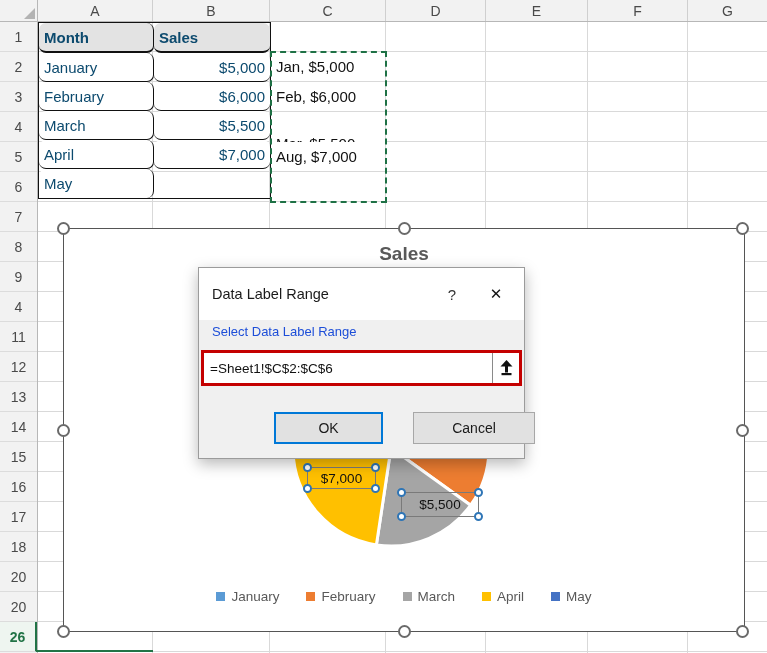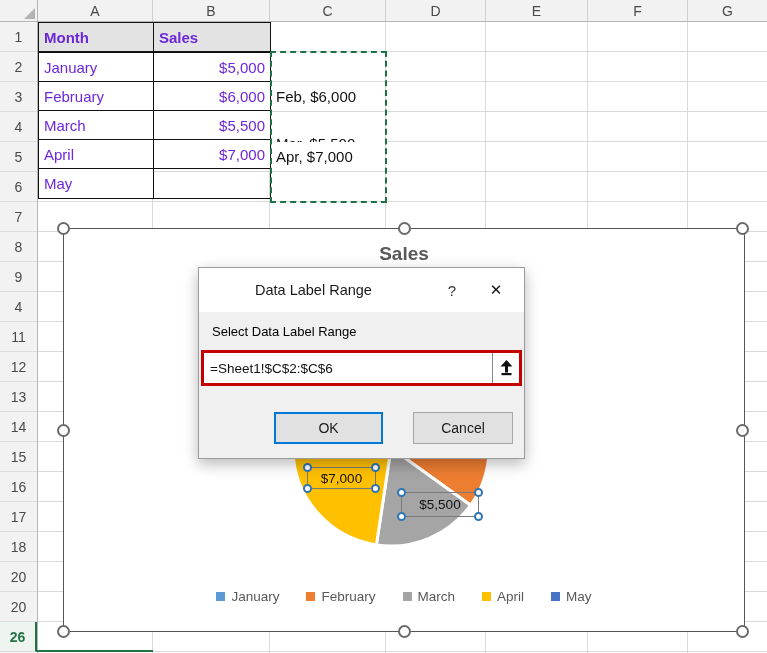--- a/index.html
+++ b/index.html
@@ -23,21 +23,21 @@
 
   
   #hgrid { position:absolute; left:38px; top:22px; width:729px; height:631px;
            background:repeating-linear-gradient(to bottom, transparent 0 29px, #d9d9d9 29px 30px); }
   .vline { position:absolute; top:22px; width:1px; height:631px; background:#d9d9d9; }
 
   
   #datatable { position:absolute; left:38px; top:22px; width:233px; border:1px solid #111; }
   .trow { display:flex; }
   .tcell { height:29px; border-bottom:1px solid #111; display:flex; align-items:center;
-           font-size:15px; color:#6d28d9; padding:0 5px; background:#fff; }
+           font-size:15px; color:#0c4a6e; padding:0 5px; background:#fff;border-radius:7px; }
   .tcell.ca { width:115px; border-right:1px solid #111; }
   .tcell.cb { width:116px; justify-content:flex-end; }
   .trow.hdr .tcell { background:#e3e3e3; font-weight:bold; border-bottom:2px solid #111; height:30px; }
   
   .ccell { position:absolute; left:271px; width:114px; height:30px; display:flex; align-items:center;
            font-size:15px; color:#111; padding-left:5px; border-bottom:1px solid #d9d9d9; background:#fff; }
   #ants { position:absolute; left:270px; top:51px; width:117px; height:152px;
           border:2px dashed #1e7145; pointer-events:none; }
   #greenline { position:absolute; left:36px; top:650px; width:117px; height:2px; background:#217346; }
 
@@ -54,38 +54,38 @@
             justify-content:center; font-size:13.5px; color:#111; background:transparent; }
   #legend { position:absolute; left:0; top:360px; width:100%; display:flex;
             justify-content:center; gap:27px; }
   .litem { display:flex; align-items:center; gap:6px; font-size:13.5px; color:#595959; }
   .lswatch { width:9px; height:9px; display:inline-block; }
 
   
   #dialog { position:absolute; left:198px; top:267px; width:327px; height:192px;
             background:#f0f0f0; border:1px solid #9b9b9b;
             box-shadow:0 5px 14px rgba(0,0,0,.28); }
-  #dlg-titlebar { position:absolute; left:0; top:0; width:100%; height:44px; background:#fff;
-                  display:flex; align-items:center;padding-left:43px; }
+  #dlg-titlebar { position:absolute; left:0; top:0; width:100%; height:52px; background:#fff;
+                  display:flex; align-items:center; }
   #dlg-title { font-size:14.5px; color:#1a1a1a; padding-left:13px; flex:1; }
   .dlg-sysbtn { width:44px; height:40px; display:flex; align-items:center; justify-content:center;
                 font-size:15px; color:#333; cursor:default; }
   #dlg-close { font-size:15px; color:#111; margin-right:6px; }
-  #dlg-label { position:absolute; left:13px; top:56px; font-size:13px; color:#000000; }
+  #dlg-label { position:absolute; left:13px; top:56px; font-size:13px; color:#1d4ed8; }
   #rangebox { position:absolute; left:2px; top:82px; width:321px; height:36px;
               border:3px solid #c40000; background:#8b5cf6; display:flex; }
   #rangeinput { flex:1; border:none; outline:none; font-family:"Liberation Sans",sans-serif;
                 font-size:13.5px; color:#111; padding:0 0 0 6px; background:#fff; }
   #collapsebtn { width:27px; height:100%; background:#fff; border-left:1px solid #8a8a8a;
                  display:flex; align-items:center; justify-content:center; }
   .dlg-btn { position:absolute; top:144px; height:32px; background:#e1e1e1; font-size:14px;
              color:#1a1a1a; display:flex; align-items:center; justify-content:center;
              font-family:"Liberation Sans",sans-serif; }
   #okbtn { left:75px; width:109px; border:2px solid #0078d7; }
-  #cancelbtn { left:214px; width:100px; border:1px solid #a7a7a7; }
+  #cancelbtn { left:214px; width:122px; border:1px solid #a7a7a7; }
 </style>
 </head>
 <body>
 
 <div id="sheet">
 
   <div id="hgrid"></div>
   <div class="vline" style="left:152px"></div>
   <div class="vline" style="left:269px"></div>
   <div class="vline" style="left:385px"></div>
@@ -149,23 +149,24 @@
     </div>
     <div class="trow">
       <div class="tcell ca">April</div>
       <div class="tcell cb">$7,000</div>
     </div>
     <div class="trow" style="border-bottom:none">
       <div class="tcell ca" style="border-bottom:none">May</div>
     </div>
   </div>
 
+  <div class="ccell" style="top:52px">Jan, $5,000</div>
   <div class="ccell" style="top:82px">Feb, $6,000</div>
   <div class="ccell" style="top:129px">Mar, $5,500</div>
-  <div class="ccell" style="top:142px">Apr, $7,000</div>
+  <div class="ccell" style="top:142px">Aug, $7,000</div>
 
   <div id="ants"></div>
   <div id="greenline"></div>
 
   <div id="chart">
     <div id="charttitle">Sales</div>
 
     <svg width="679" height="401" viewBox="0 0 679 401" style="position:absolute;left:0;top:0">
       <g stroke="#ffffff" stroke-width="3" stroke-linejoin="round">
         <path d="M327,219 L327,121 A98,98 0 0 1 409.3,165.8 Z" fill="#5B9BD5"></path>

